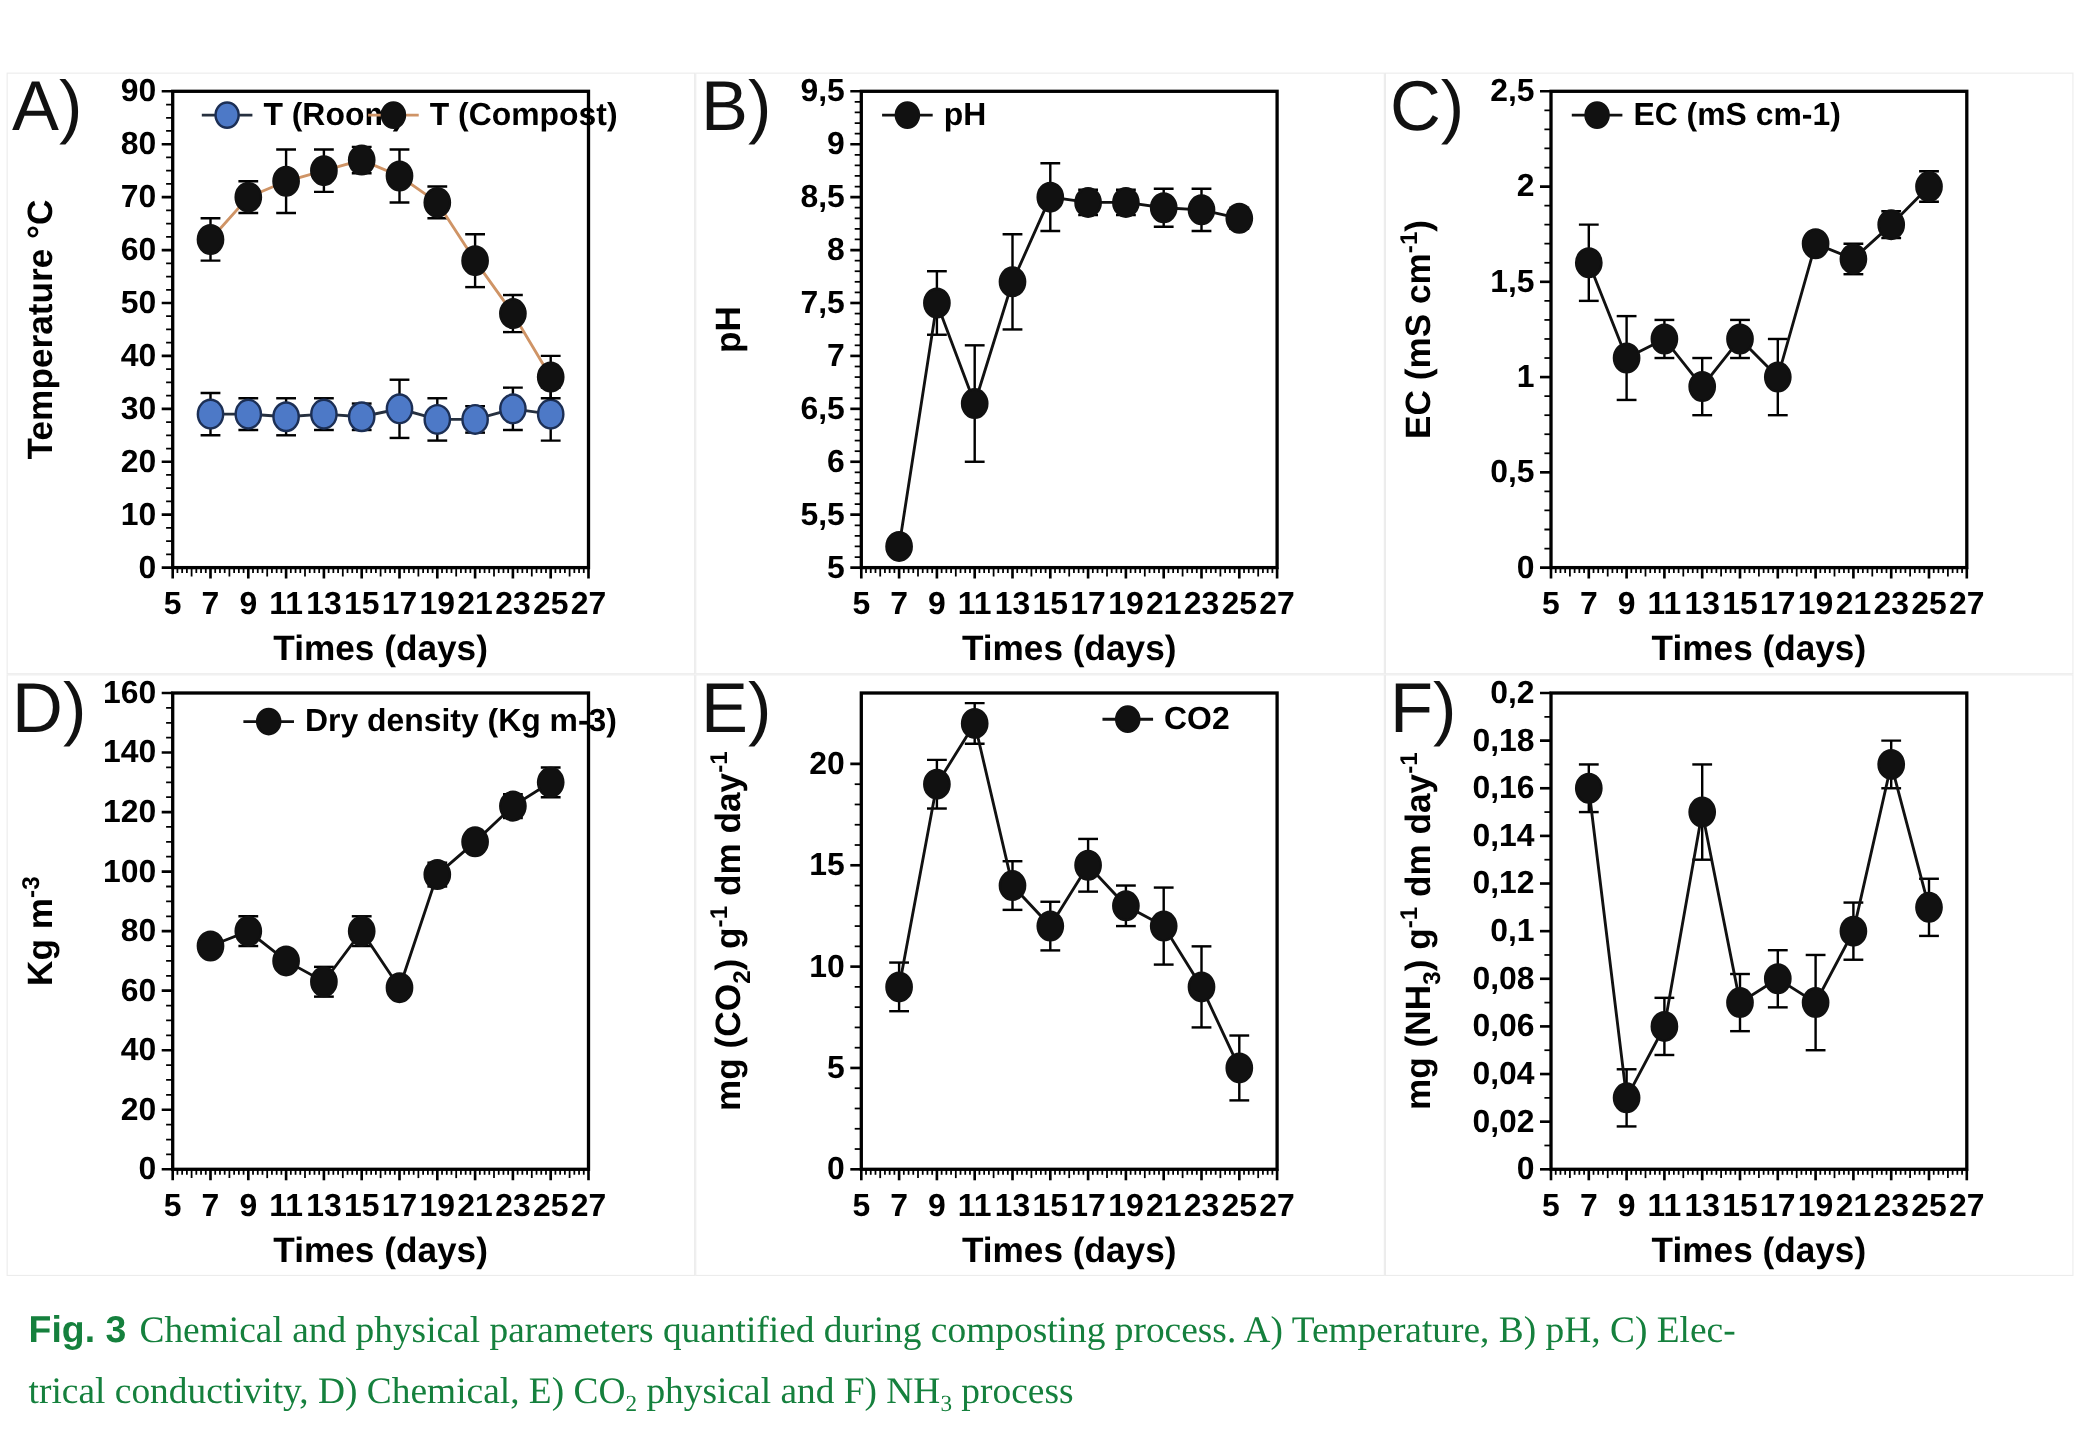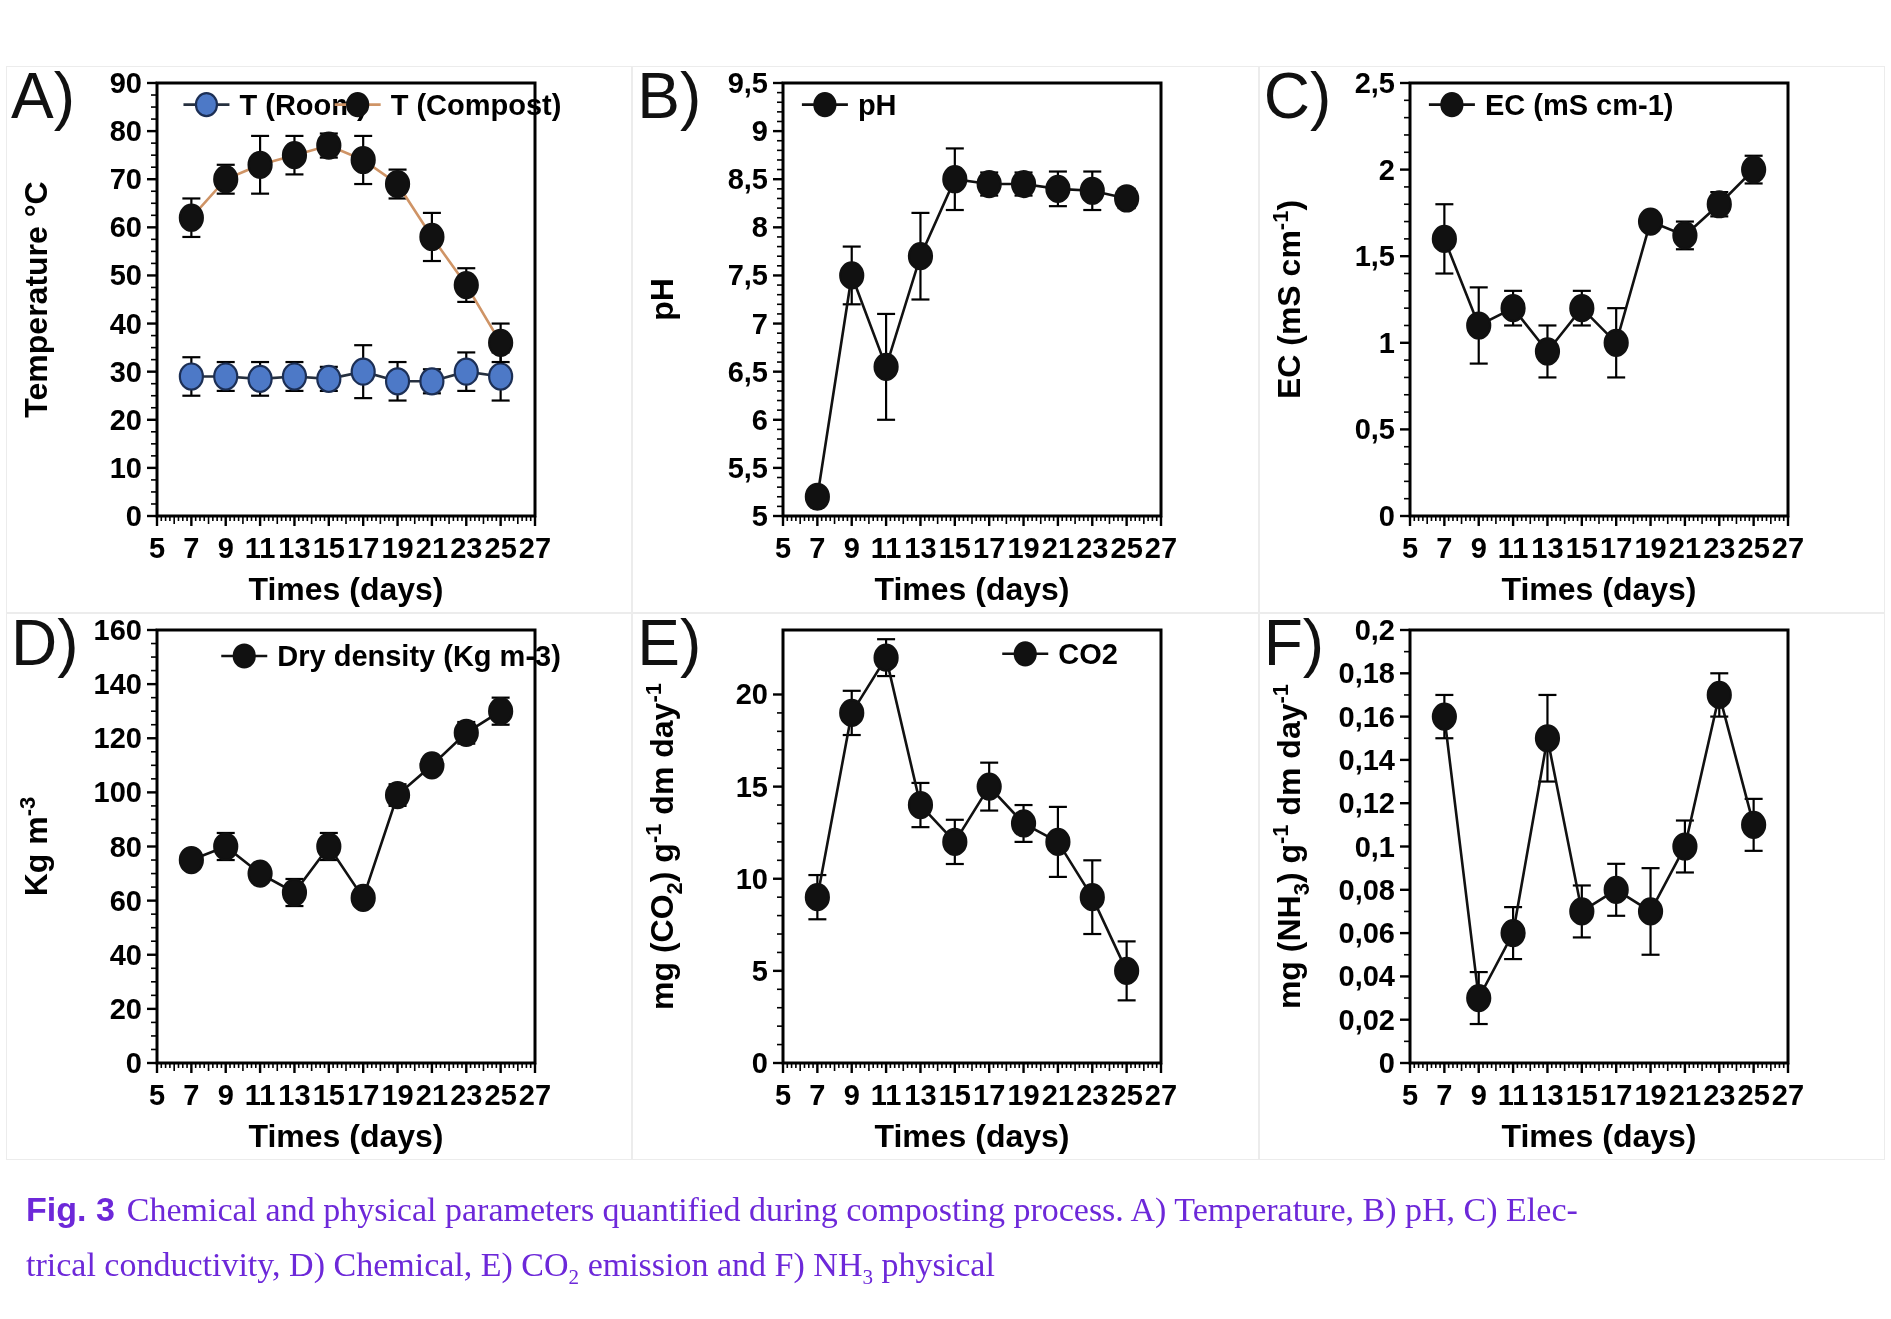--- a/index.html
+++ b/index.html
@@ -4,21 +4,21 @@
 <style>
   html,body{margin:0;padding:0;background:#ffffff;}
   .figure{position:relative;width:1891px;height:1319px;background:#ffffff;overflow:hidden;
           font-family:"Liberation Sans",sans-serif;}
   .grid{display:grid;grid-template-columns:repeat(3,1fr);padding:66px 6px 0 6px;}
   .panel{position:relative;height:545px;border:1px solid #ececec;background:#ffffff;}
   .panel-letter{position:absolute;top:-8px;left:4px;font-size:64px;font-weight:400;color:#111;
                 font-family:"Liberation Sans",sans-serif;z-index:2;}
   .chart-host{position:absolute;top:0;left:0;width:100%;height:100%;}
   .caption{margin:22px 20px 0 26px;width:1560px;font-family:"Liberation Serif",serif;
-           font-size:34px;line-height:1.62;color:#6d28d9;}
+           font-size:34px;line-height:1.62;color:#15803d;}
   .caption .figlabel{font-family:"Liberation Sans",sans-serif;font-weight:700;margin-right:12px;}
   .caption sub{font-size:0.62em;}
 </style>
 </head>
 <body>
 
 <div class="figure">
   <div class="grid">
     <div class="panel">
       <div class="chart-host"><svg width="620" height="545" viewBox="0 0 620 545" style="font-family:&quot;Liberation Sans&quot;,sans-serif;">
@@ -1211,15 +1211,15 @@
             <ellipse cx="424.90909090909093" cy="232.5" rx="11.5" ry="13" fill="#111111" stroke="#111111" stroke-width="2.2"></ellipse>
             <ellipse cx="459.2727272727273" cy="80.95" rx="11.5" ry="13" fill="#111111" stroke="#111111" stroke-width="2.2"></ellipse>
             <ellipse cx="493.6363636363636" cy="210.85000000000002" rx="11.5" ry="13" fill="#111111" stroke="#111111" stroke-width="2.2"></ellipse>
           </svg></div>
       <div class="panel-letter">F)</div>
     </div>
   </div>
 
   <div class="caption">
     <span class="figlabel">Fig. 3</span><span>Chemical and physical parameters quantified during composting process. A) Temperature, B) pH, C) Elec-</span><br>
-    <span>trical conductivity, D) Chemical, E) CO</span><sub>2</sub><span> emission and F) NH</span><sub>3</sub><span> physical</span>
+    <span>trical conductivity, D) Chemical, E) CO</span><sub>2</sub><span> physical and F) NH</span><sub>3</sub><span> process</span>
   </div>
 </div>
 
 </body></html>

